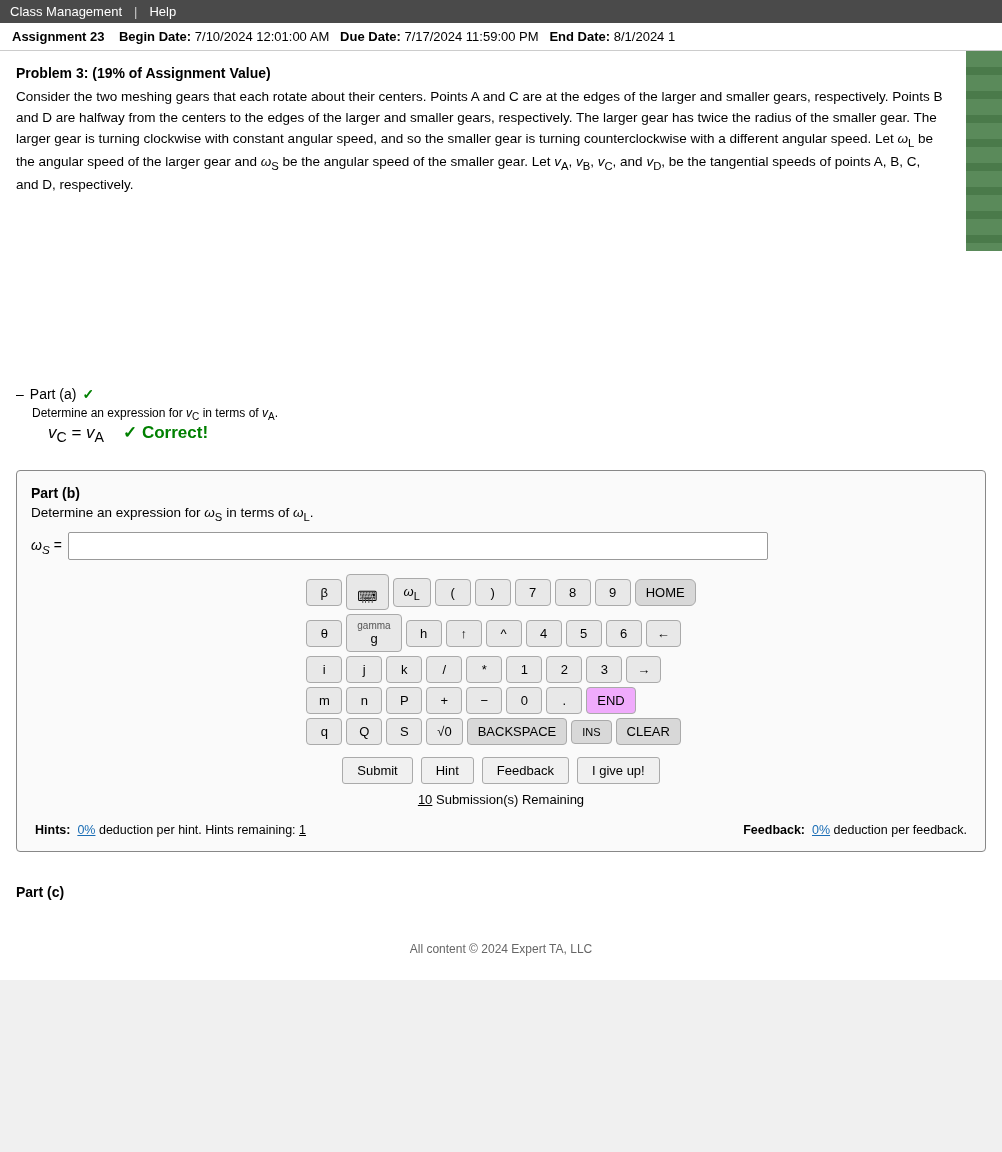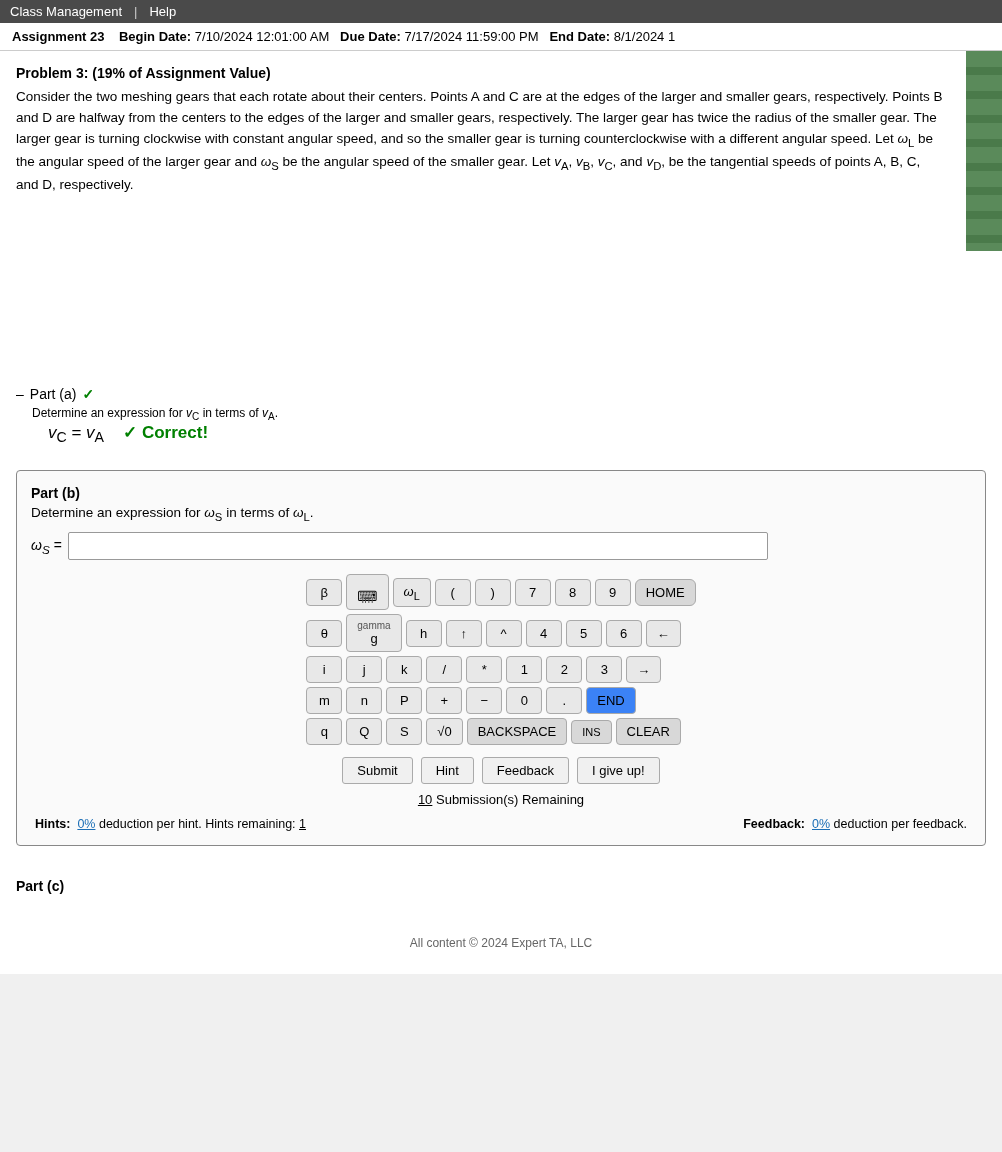--- a/index.html
+++ b/index.html
@@ -147,21 +147,21 @@
       border-radius: 4px;
       padding: 5px 10px;
       font-size: 13px;
       cursor: pointer;
       min-width: 36px;
       text-align: center;
       white-space: nowrap;
       user-select: none;
     }
     .key.home { min-width: 52px; background: #d8d8d8; border-radius: 6px; }
-    .key.end-key { min-width: 44px; background: #3b82f6; }
+    .key.end-key { min-width: 44px; background: #f0abfc; }
     .key.backspace-key { min-width: 80px; background: #d8d8d8; }
     .key.ins-key { min-width: 32px; background: #d8d8d8; font-size: 11px; }
     .key.clear-key { min-width: 52px; background: #d8d8d8; }
     .key.arrow { min-width: 30px; }
 
     .action-buttons {
       display: flex;
       justify-content: center;
       gap: 8px;
       margin-bottom: 8px;
@@ -175,21 +175,21 @@
       cursor: pointer;
       background: #f0f0f0;
     }
 
     .feedback-btn { background: #f0f0f0; }
     .give-up-btn { background: #f0f0f0; }
 
     .submissions-row {
       text-align: center;
       font-size: 13px;
-      margin-bottom: 10px;
+      margin-bottom: 16px;
     }
 
     .hints-row {
       display: flex;
       justify-content: space-between;
       font-size: 12.5px;
       padding: 0 4px;
     }
 
     .hints-row a, .feedback-row a {

